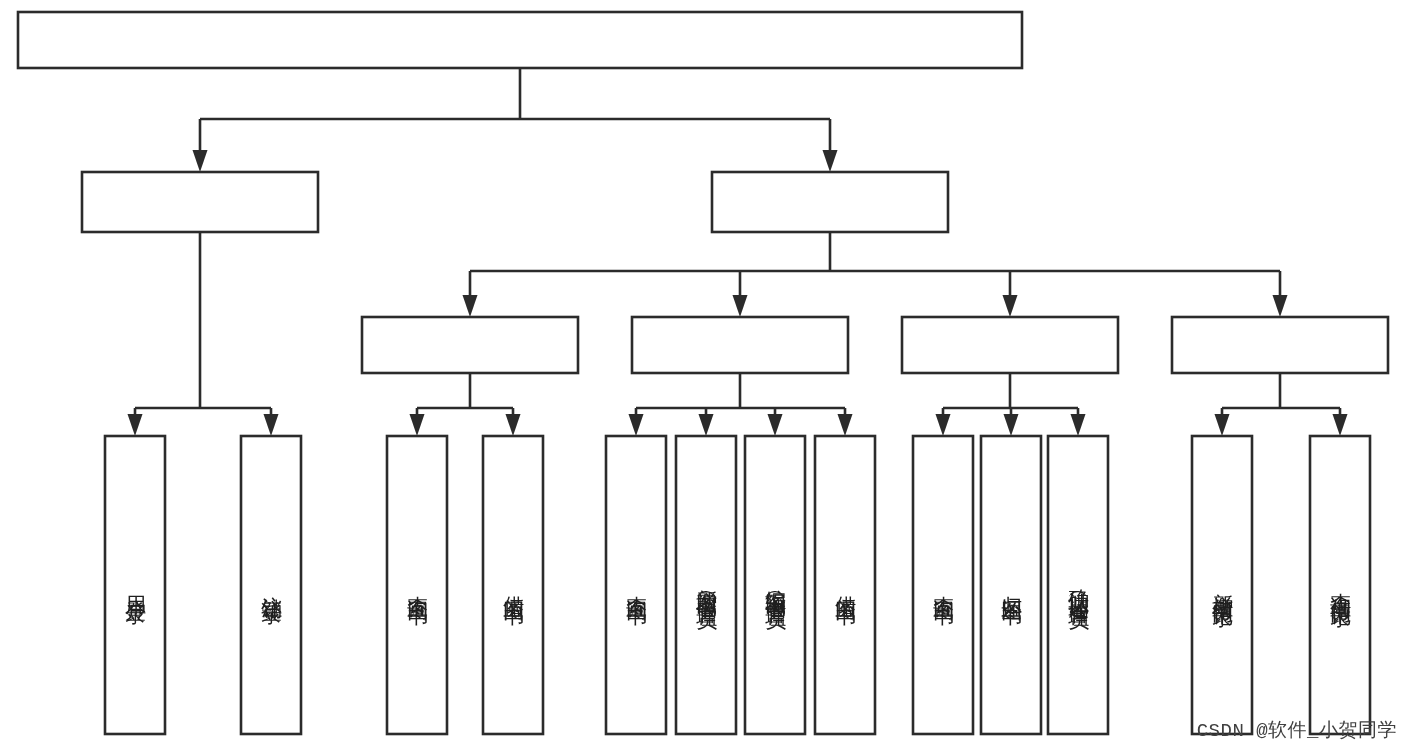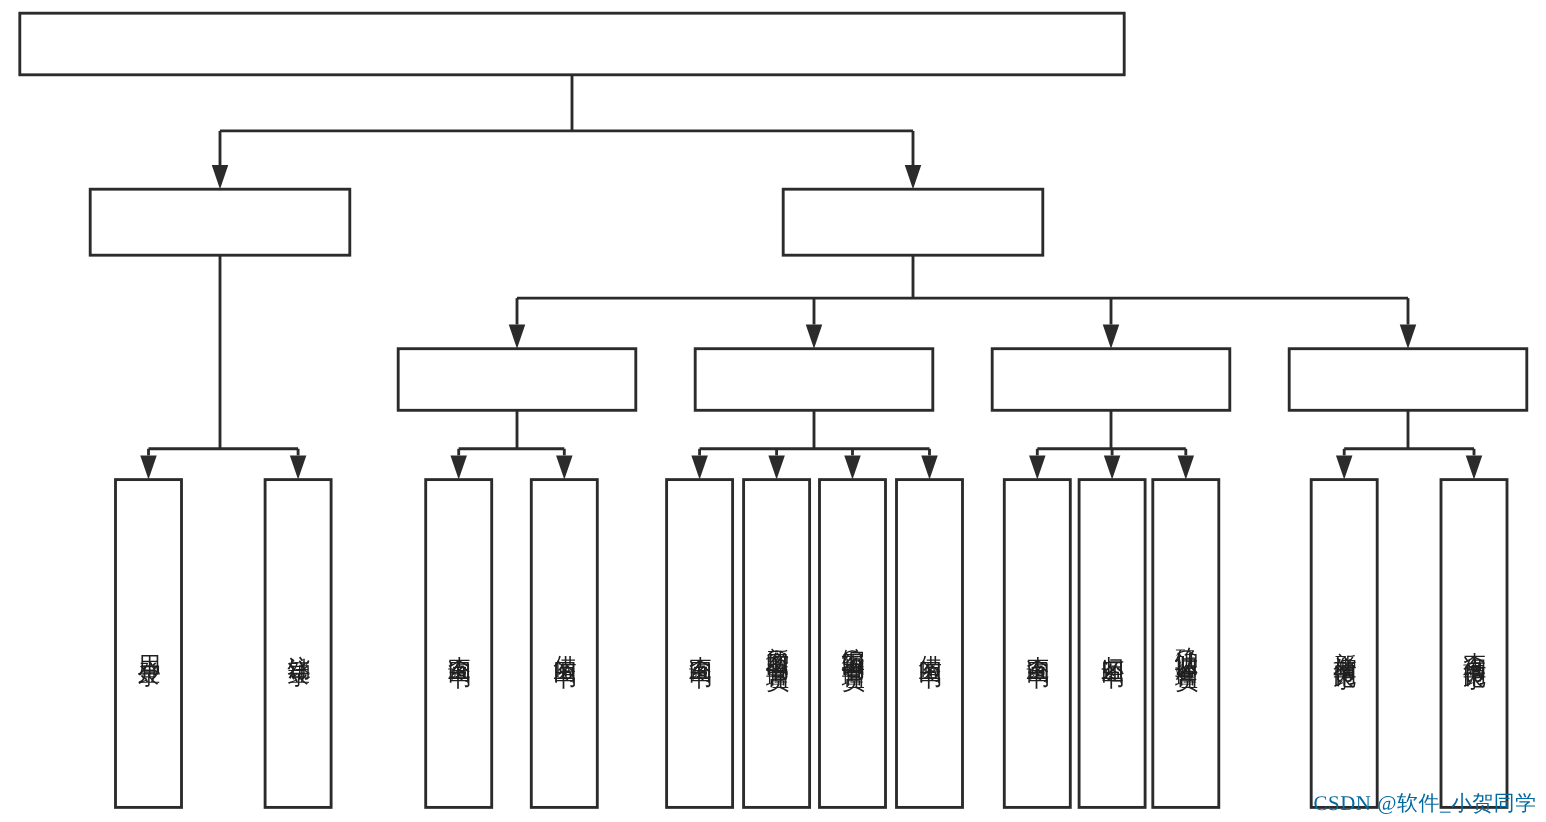--- a/index.html
+++ b/index.html
@@ -78,23 +78,23 @@
     font-size: 21px;
     line-height: 1.12;
     letter-spacing: 3px;
     color: #1f1f1f;
     white-space: nowrap;
   }
   .watermark {
     position: absolute;
     right: 8px;
     bottom: 4px;
-    font-family: Liberation Serif, serif;
+    font-family: Liberation Mono, monospace;
     font-size: 19px;
-    color: #0369a1;
+    color: #404040;
     letter-spacing: 0.5px;
     user-select: none;
     white-space: nowrap;
   }
 </style>
 </head>
 <body>
 
 <div id="diagram-root">
   <svg class="diagram-canvas" viewBox="0 0 1405 747" xmlns="http://www.w3.org/2000/svg">

